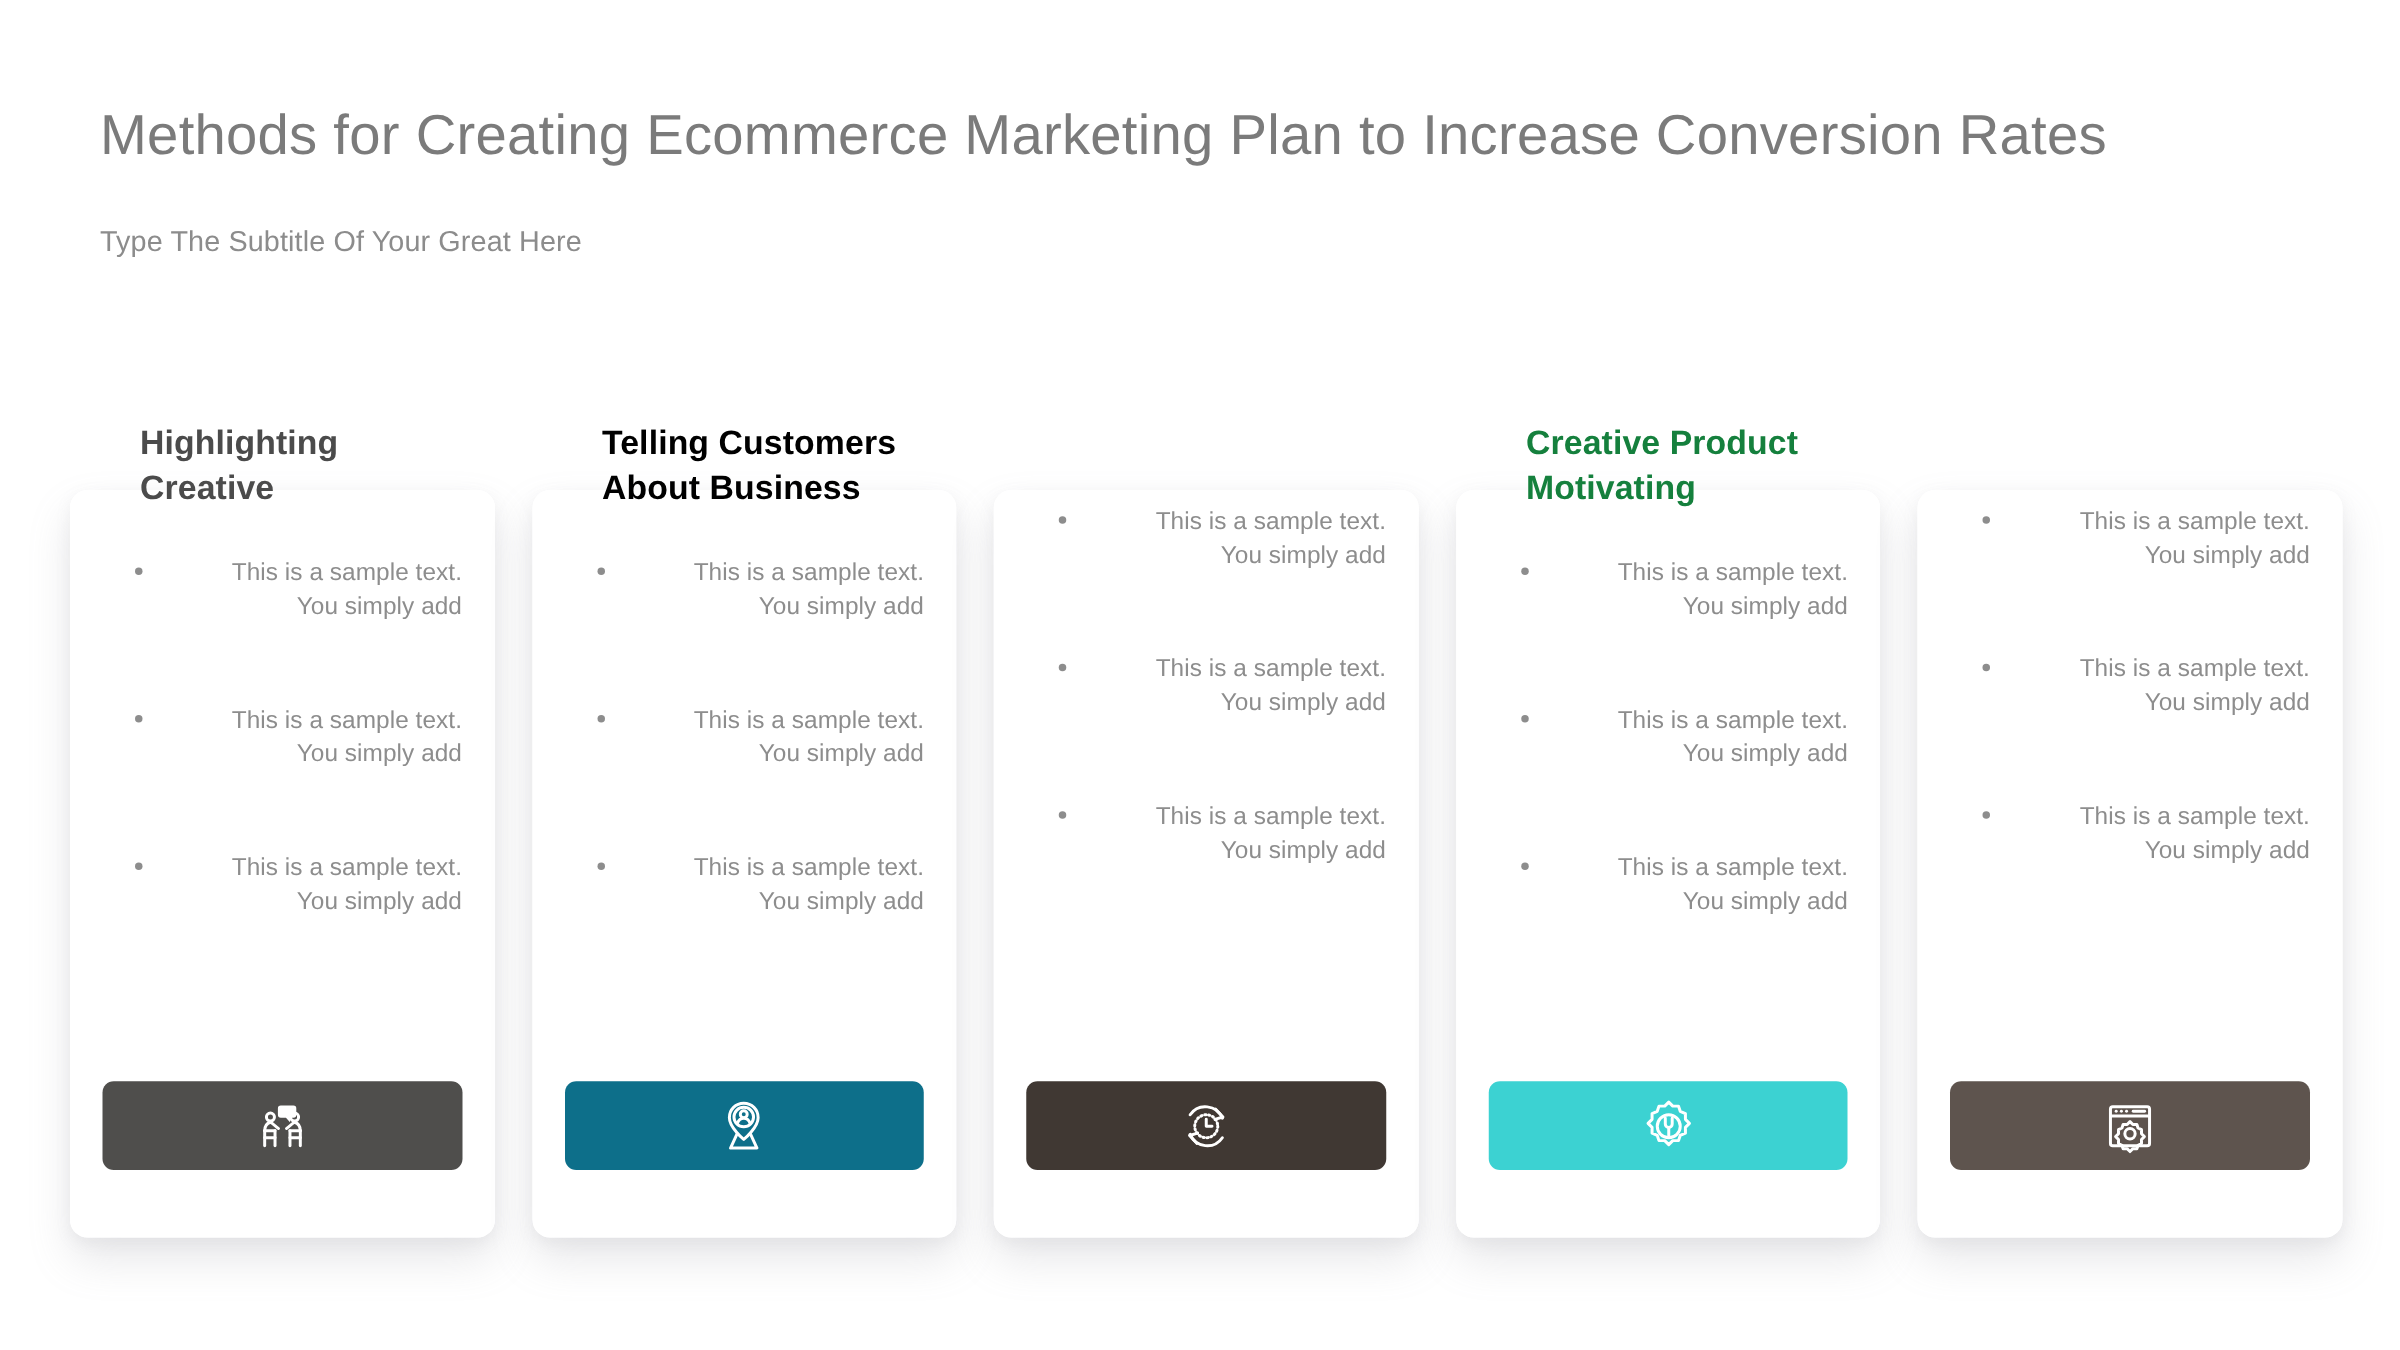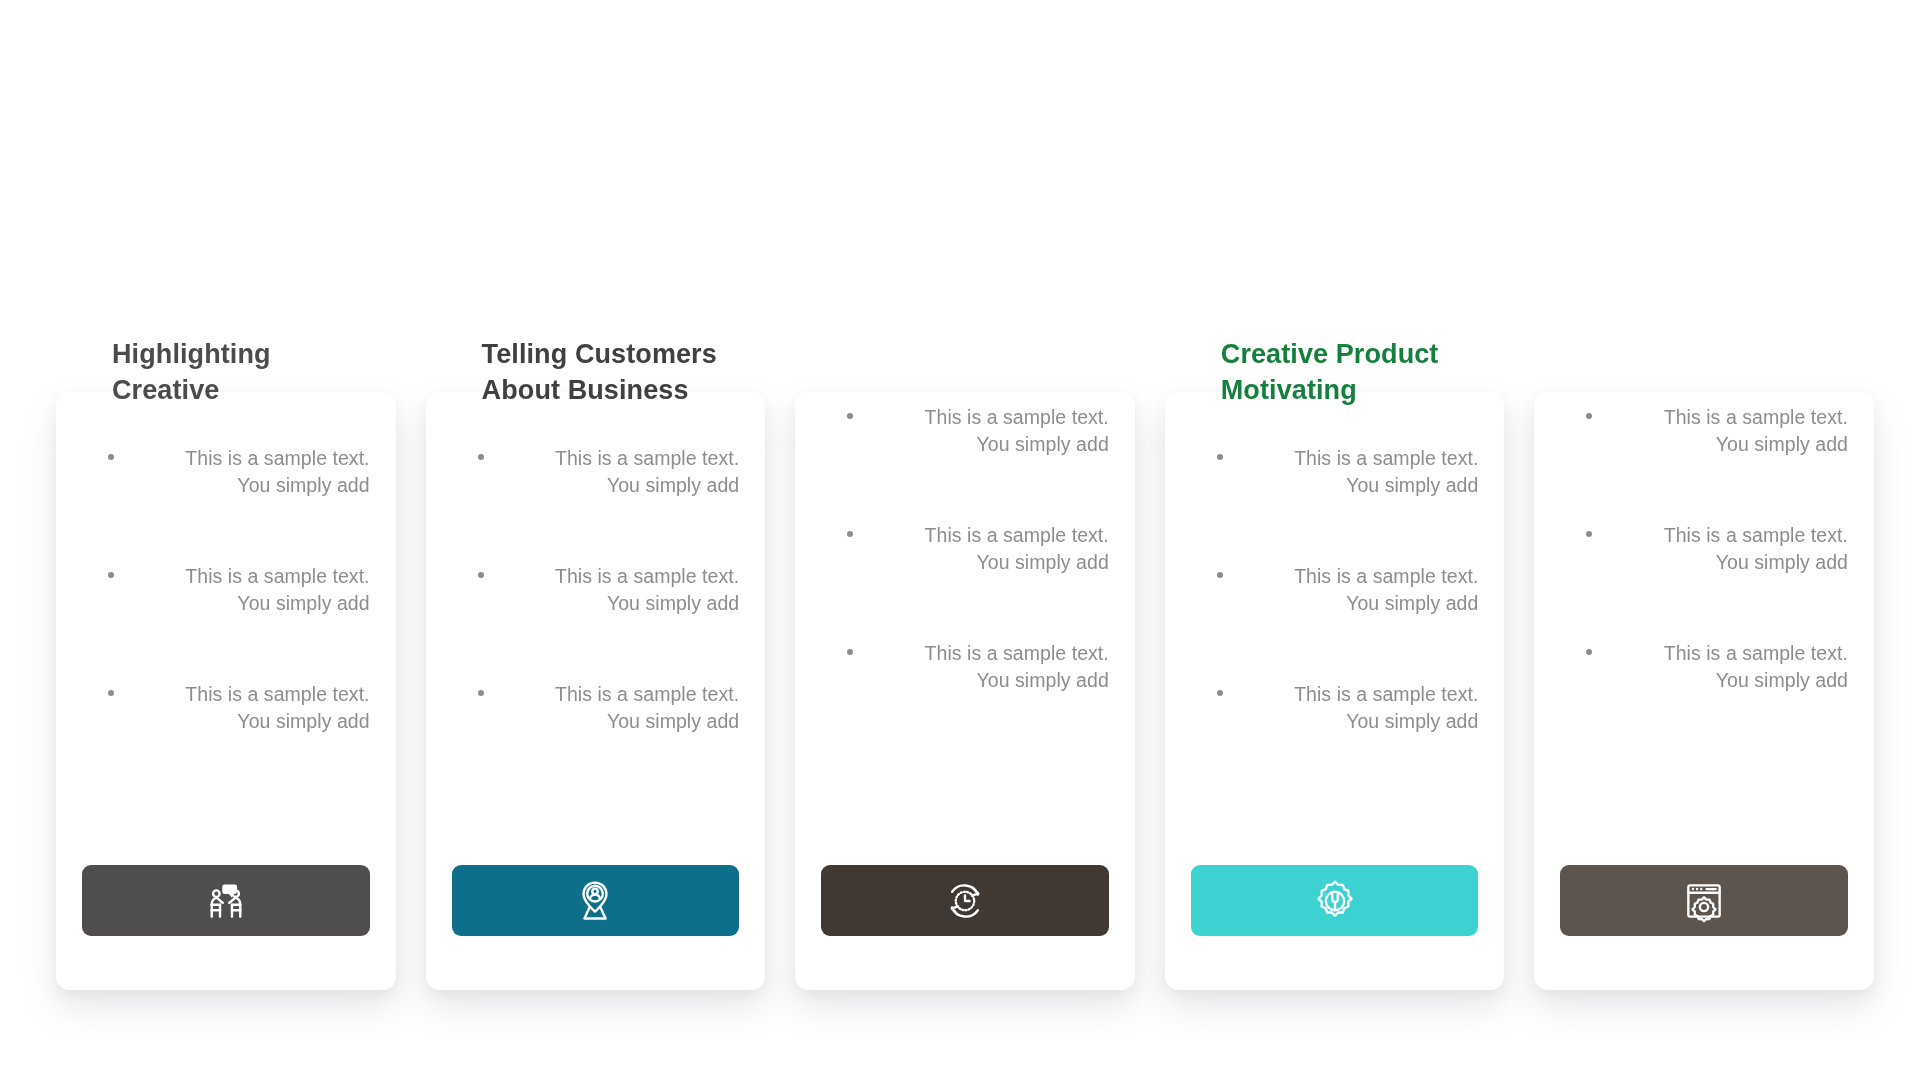--- a/index.html
+++ b/index.html
@@ -64,21 +64,21 @@
   .card-title {
     margin-top:-55px;           
     height:96px;
     font-size:27px;
     font-weight:bold;
     line-height:1.32;
     letter-spacing:0.1px;
     padding-left:30px;
     color:#4b4b4b;
   }
-  .card-title.accent-dark  { color:#404040; }
+  .card-title.accent-dark  { color:#000000; }
   .card-title.accent-light { color:#15803d; }
 
   .bullets {
     margin-top:12px;
     padding-left:20px;
     flex:1 1 auto;
   }
   .bullet {
     position:relative;
     padding-left:38px;
@@ -116,20 +116,24 @@
   .icon-btn svg { width:46px; height:46px; display:block; }
   .icon-btn svg * { stroke:#ffffff; fill:none;
                     stroke-width:5.2; stroke-linecap:round; stroke-linejoin:round; }
   .icon-btn svg .solid { fill:#ffffff; stroke:none; }
 </style>
 </head>
 <body>
 
 <div class="slide">
 
+  <div class="header">
+    <div class="slide-title">Methods for Creating Ecommerce Marketing Plan to Increase Conversion Rates</div>
+    <div class="slide-subtitle">Type The Subtitle Of Your Great Here</div>
+  </div>
 
   <div class="cards" id="cards-row">
       <div class="card">
     <div class="card-inner">
       <div class="card-title">
         <span>Highlighting</span><br>
         <span>Creative</span>
       </div>
       <div class="bullets">
 

